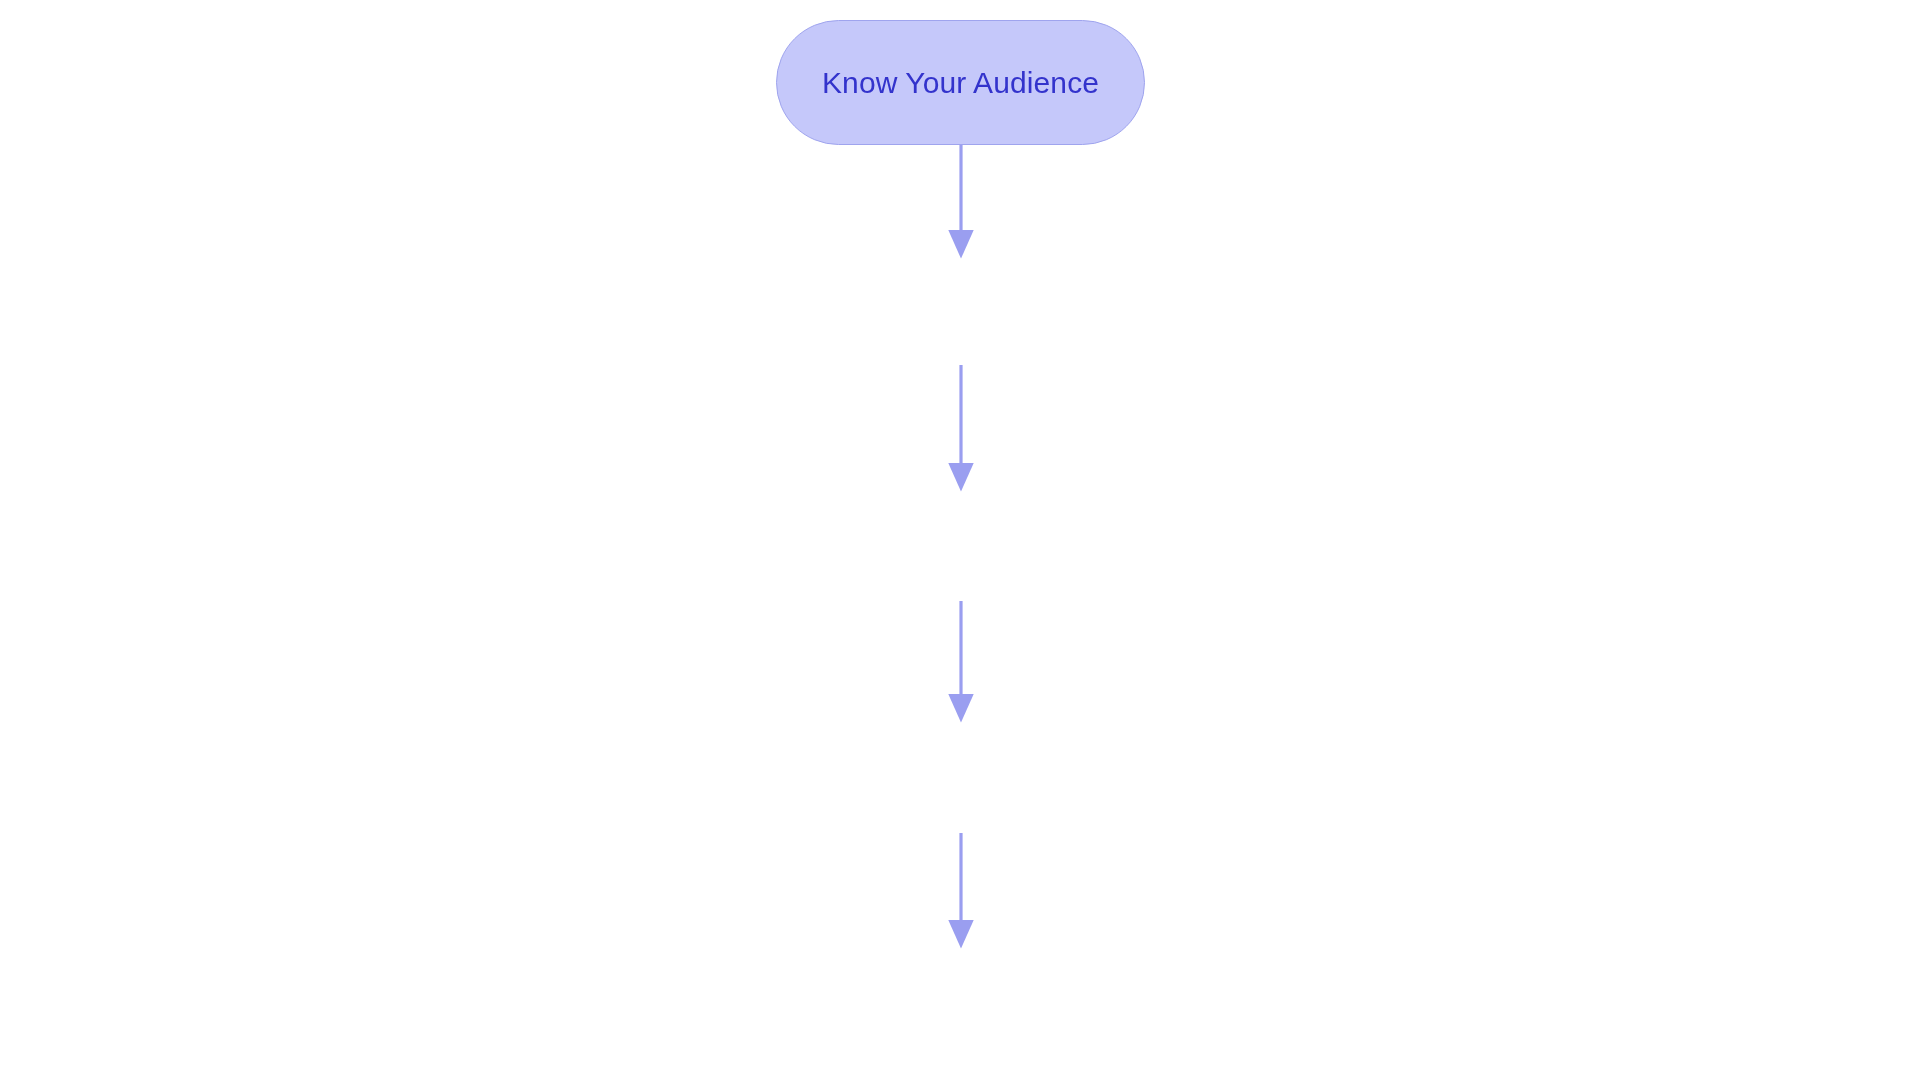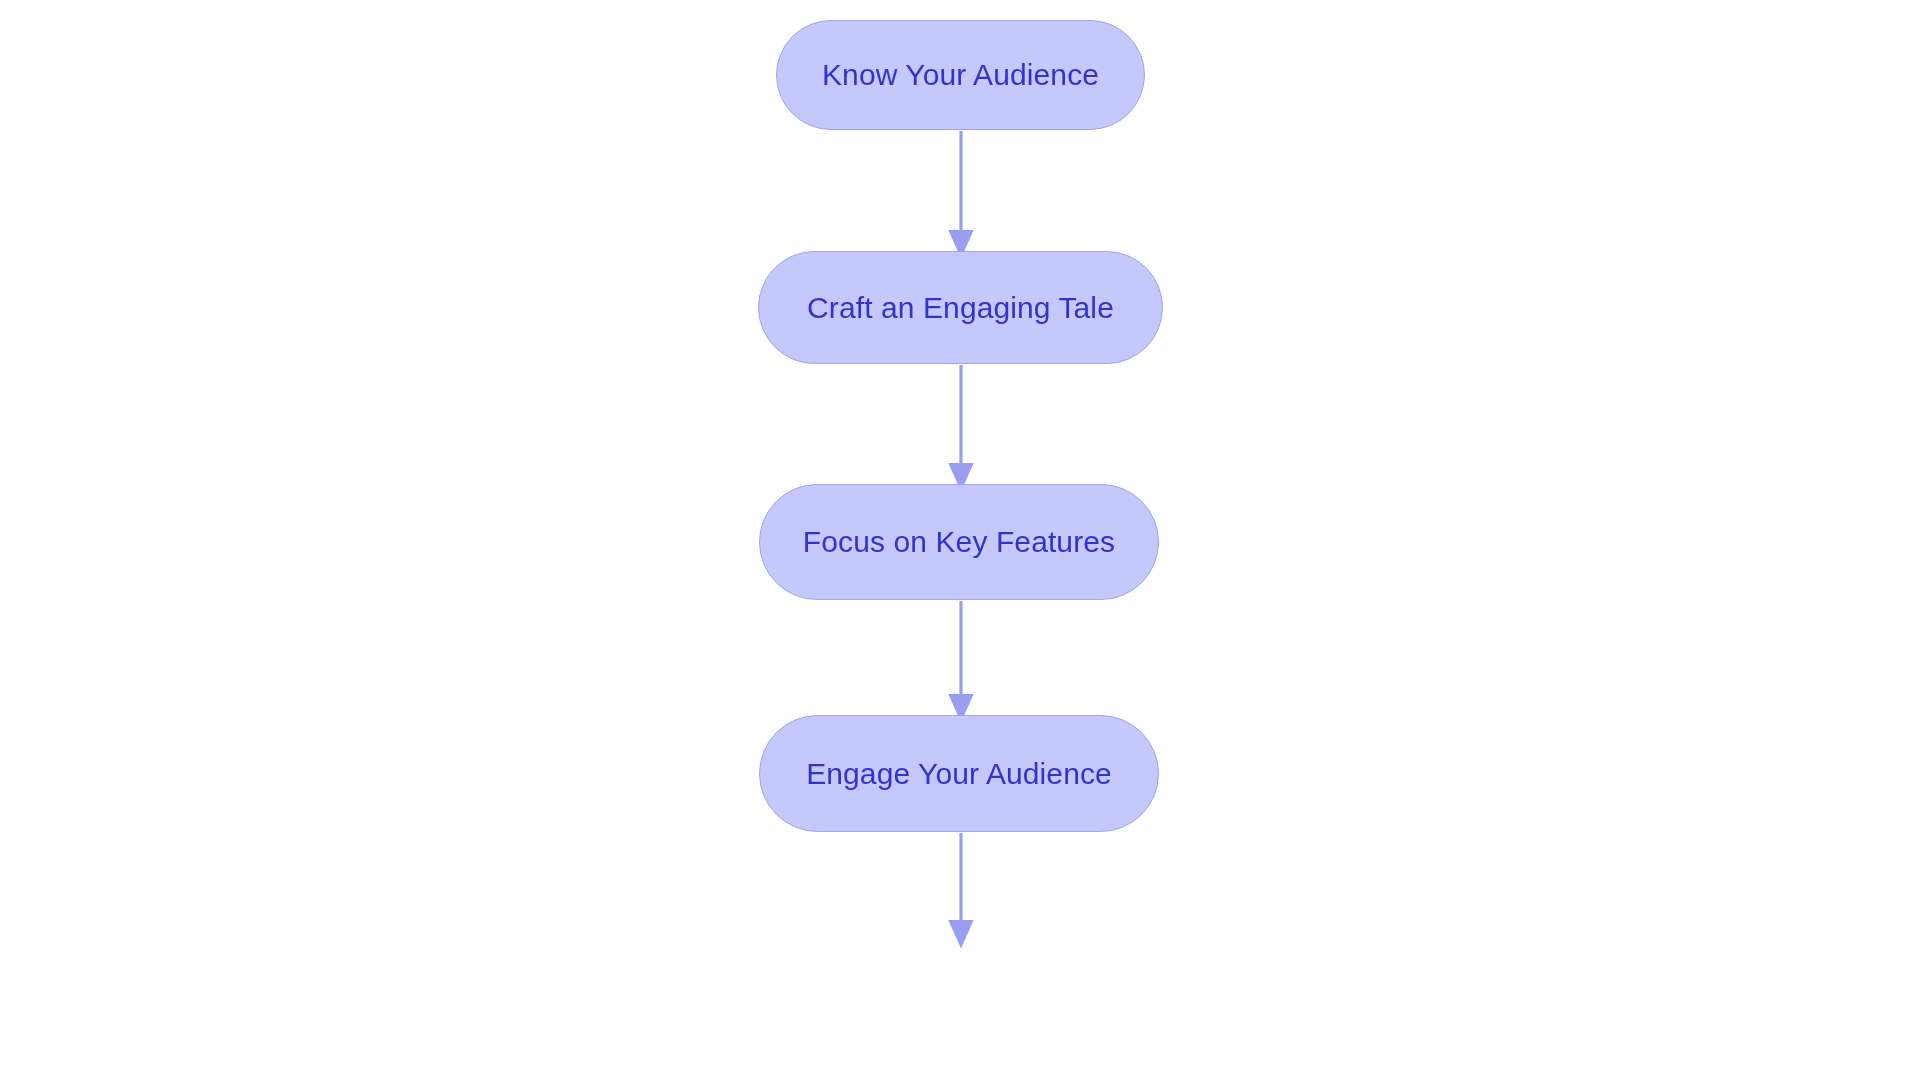--- a/index.html
+++ b/index.html
@@ -48,21 +48,21 @@
     font-family: "Liberation Sans", sans-serif;
     font-size: 30px;
     font-weight: 400;
     letter-spacing: 0.1px;
     line-height: 1;
     white-space: nowrap;
     text-align: center;
   }
 
   
-  #node-0 { left: 776px; top: 20px;  width: 369px; height: 110px; }
+  #node-0 { left: 776px; top: 20px;  width: 369px; height: 125px; }
   #node-1 { left: 758px; top: 251px; width: 405px; height: 113px; }
   #node-2 { left: 759px; top: 484px; width: 400px; height: 116px; }
   #node-3 { left: 759px; top: 715px; width: 400px; height: 117px; }
   #node-4 { left: 849px; top: 941px; width: 220px; height: 119px; }
 </style>
 </head>
 <body>
 
 <div id="flowchart-canvas">
 
@@ -84,26 +84,17 @@
     </g>
     <g>
       <line x1="961" y1="833" x2="961" y2="923" stroke="#9a9ef0" stroke-width="3.2" marker-end="url(#arrowhead)"></line>
     </g>
   </svg>
 
   <div class="flow-node" id="node-0">
     <span class="flow-node-label">Know Your Audience</span>
   </div>
 
-  <div class="flow-node" id="node-1">
-    <span class="flow-node-label">Craft an Engaging Tale</span>
-  </div>
 
-  <div class="flow-node" id="node-2">
-    <span class="flow-node-label">Focus on Key Features</span>
-  </div>
 
-  <div class="flow-node" id="node-3">
-    <span class="flow-node-label">Engage Your Audience</span>
-  </div>
 
 
 </div>
 
 </body></html>

